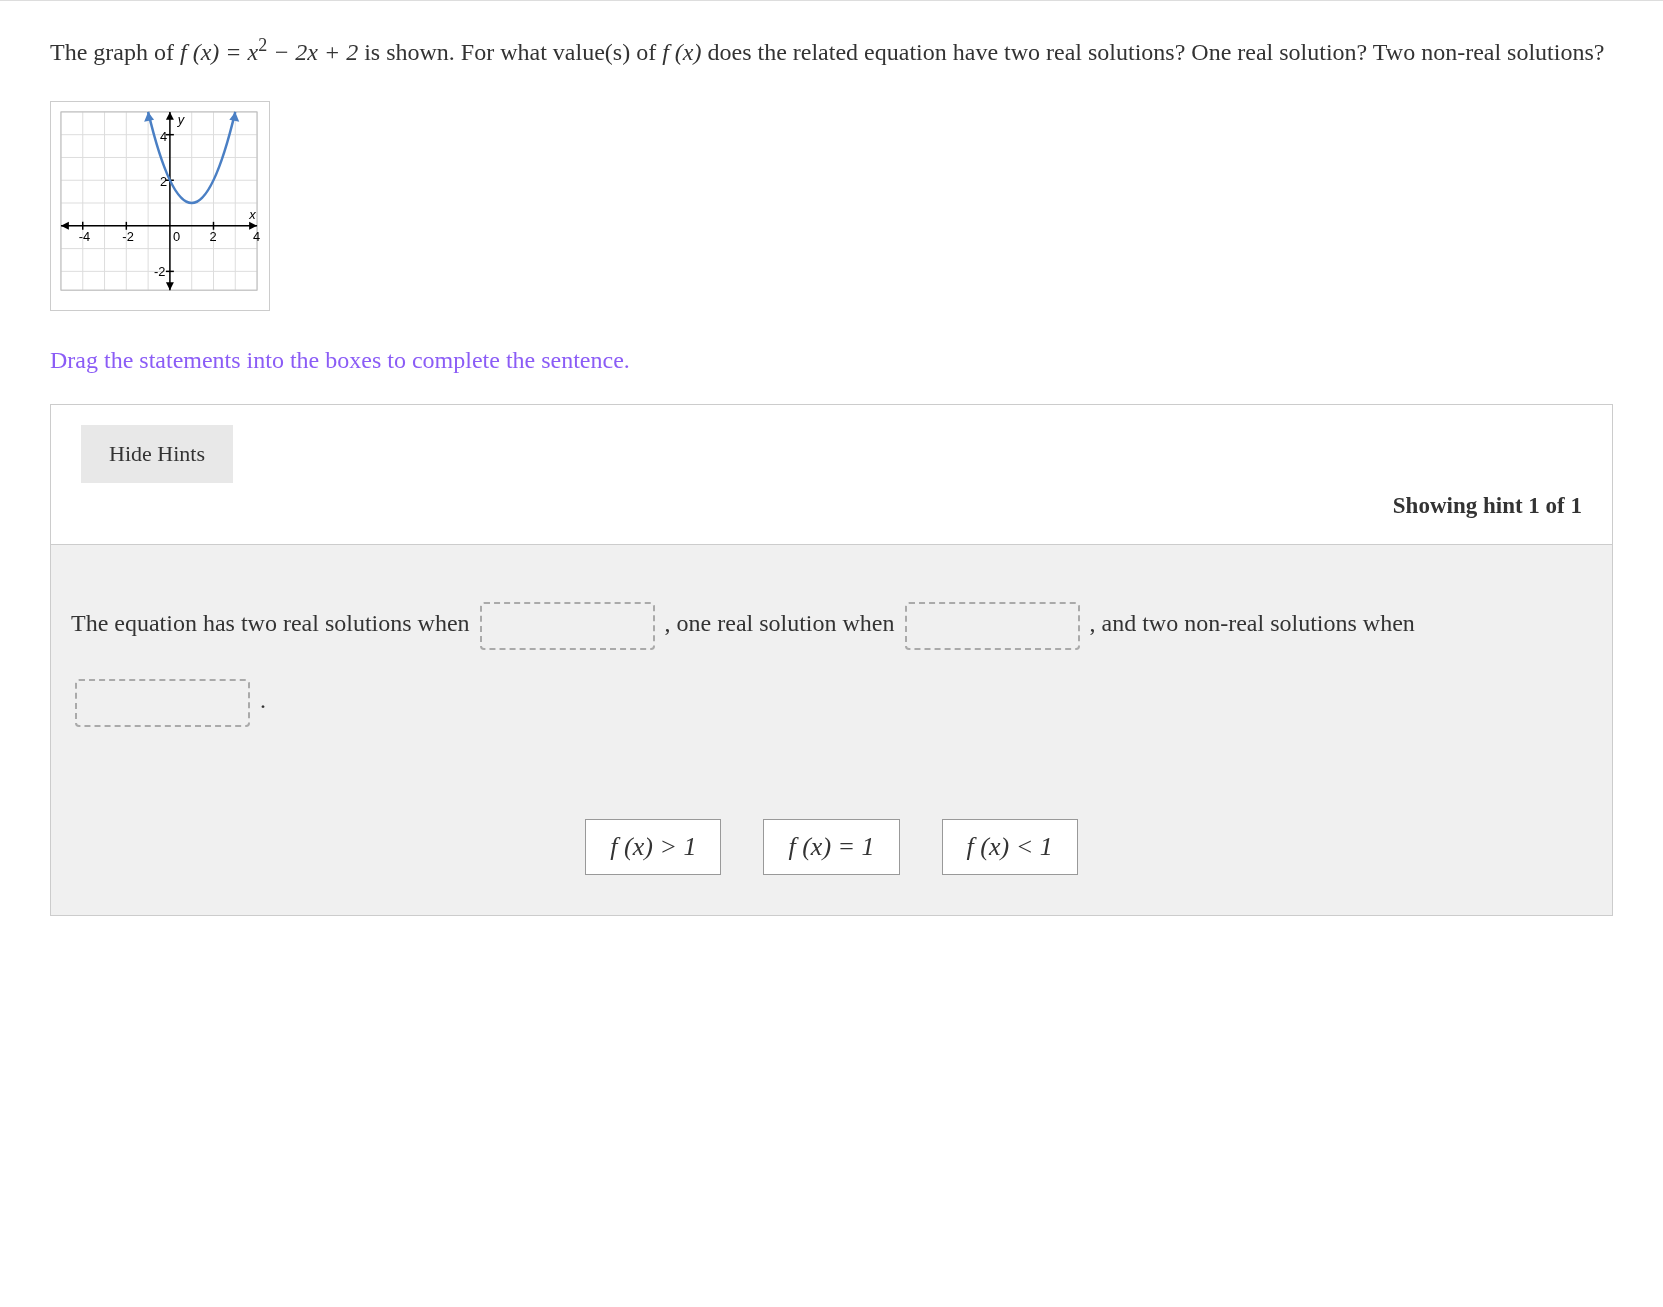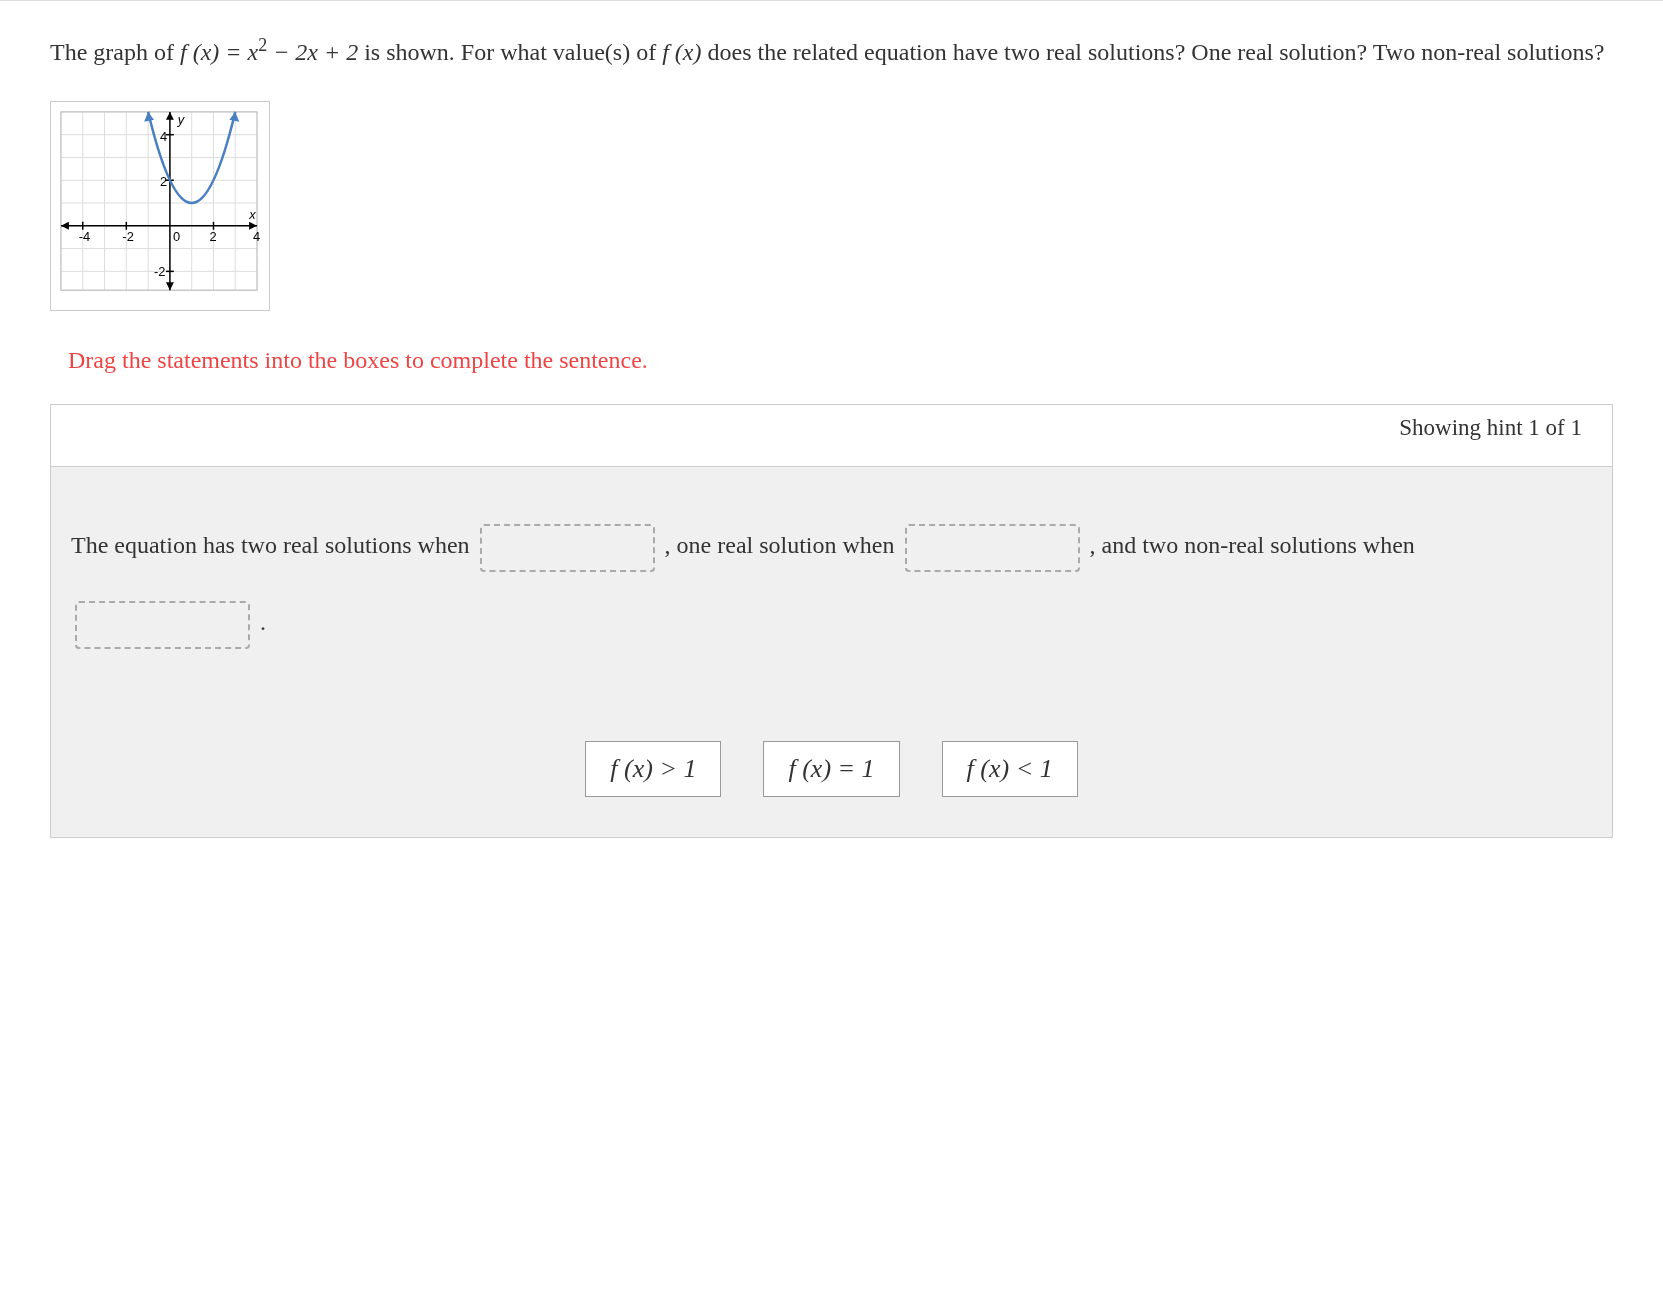--- a/index.html
+++ b/index.html
@@ -28,22 +28,22 @@
     font-style: normal;
   }
   .graph-container {
     margin: 30px 0 30px 0;
   }
   .graph {
     border: 1px solid #ccc;
     background: #fff;
   }
   .instruction {
-    margin: 20px 0 30px 18px;
-    color: #ef4444;
+    margin: 20px 0 30px 0;
+    color: #8b5cf6;
   }
   .answer-area {
     border: 1px solid #ccc;
     background: #fff;
   }
   .hints-section {
     padding: 0;
   }
   .hints-header {
     padding: 20px 30px 0 30px;
@@ -58,20 +58,21 @@
     cursor: pointer;
   }
   .hint-content {
     padding: 30px 75px 10px 75px;
     line-height: 1.6;
   }
   .hint-footer {
     text-align: right;
     padding: 10px 30px 25px 30px;
     font-size: 23px;
+    font-weight: bold;
   }
   .divider {
     border: none;
     border-top: 1px solid #ccc;
     margin: 0;
   }
   .sentence-area {
     background: #f0f0f0;
     padding: 40px 30px 50px 20px;
     line-height: 3.2;
@@ -178,20 +179,23 @@
                Q 142,194 186,10" fill="none" stroke="#4a7fc4" stroke-width="2.5"></path>
       <polygon points="98,10 94,20 104,18" fill="#4a7fc4"></polygon>
       <polygon points="186,10 180,18 190,20" fill="#4a7fc4"></polygon>
     </svg>
   </div>
 
   <div class="instruction">Drag the statements into the boxes to complete the sentence.</div>
 
   <div class="answer-area">
     <div class="hints-section">
+      <div class="hints-header">
+        <button class="hide-hints-btn">Hide Hints</button>
+      </div>
       <div class="hint-footer">Showing hint 1 of 1</div>
     </div>
     <hr class="divider">
     <div class="sentence-area">
       <span>The equation has two real solutions when </span>
       <span class="drop-zone"></span>
       <span>, one real solution when </span>
       <span class="drop-zone"></span>
       <span>, and two non-real solutions when </span>
       <span class="drop-zone"></span>

